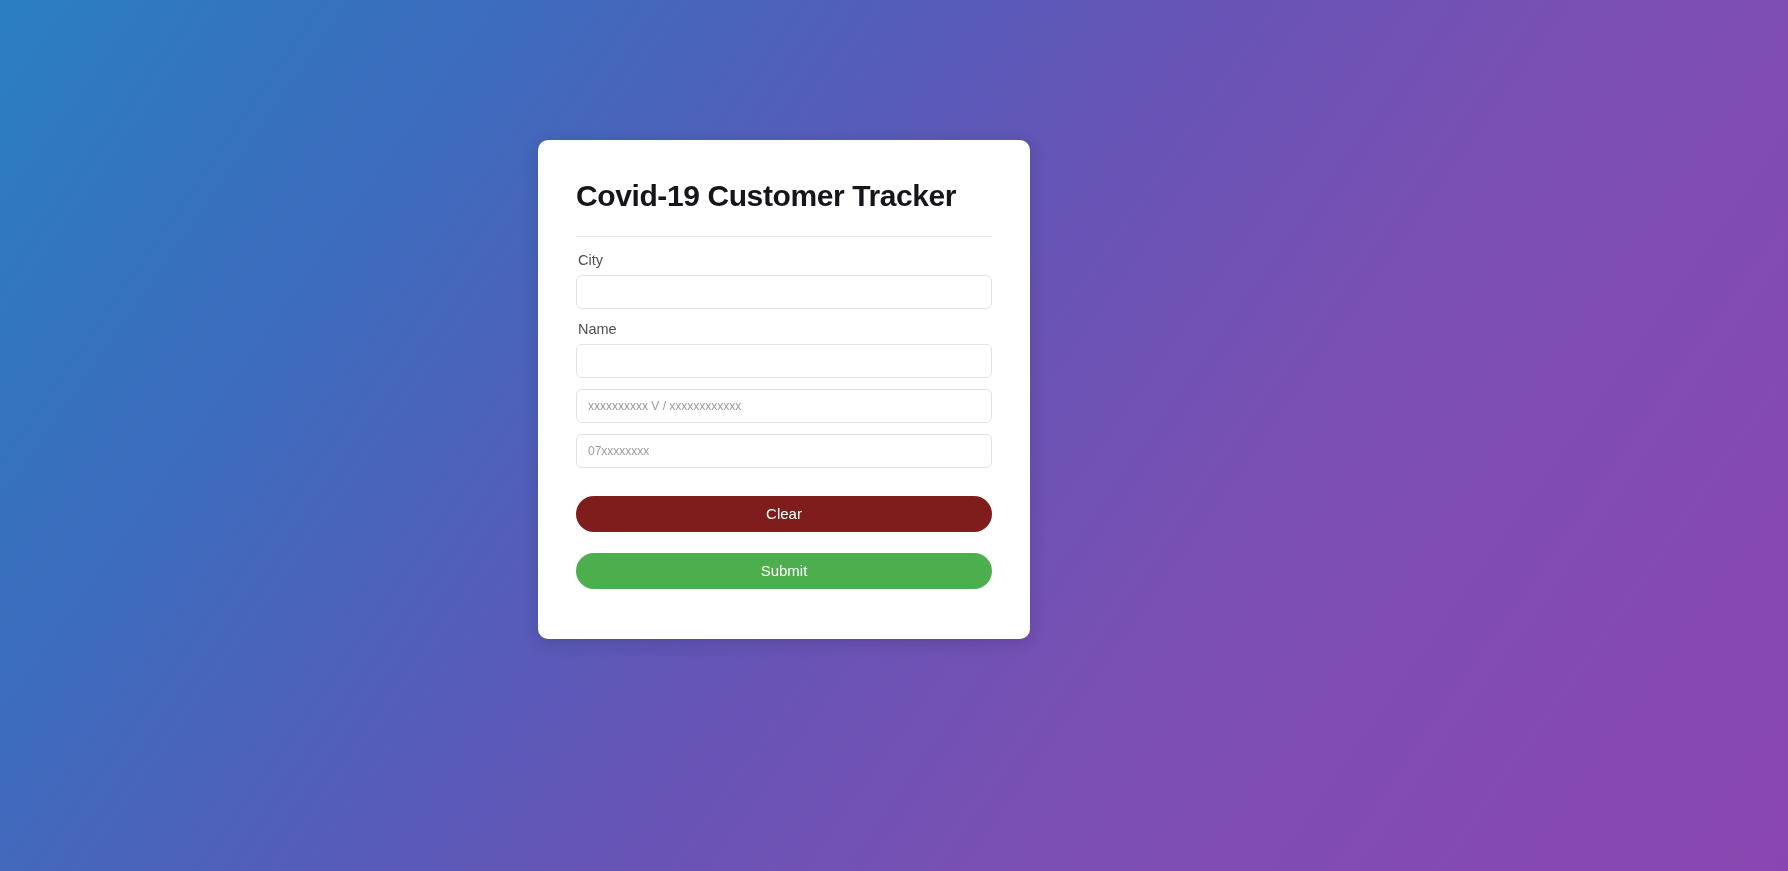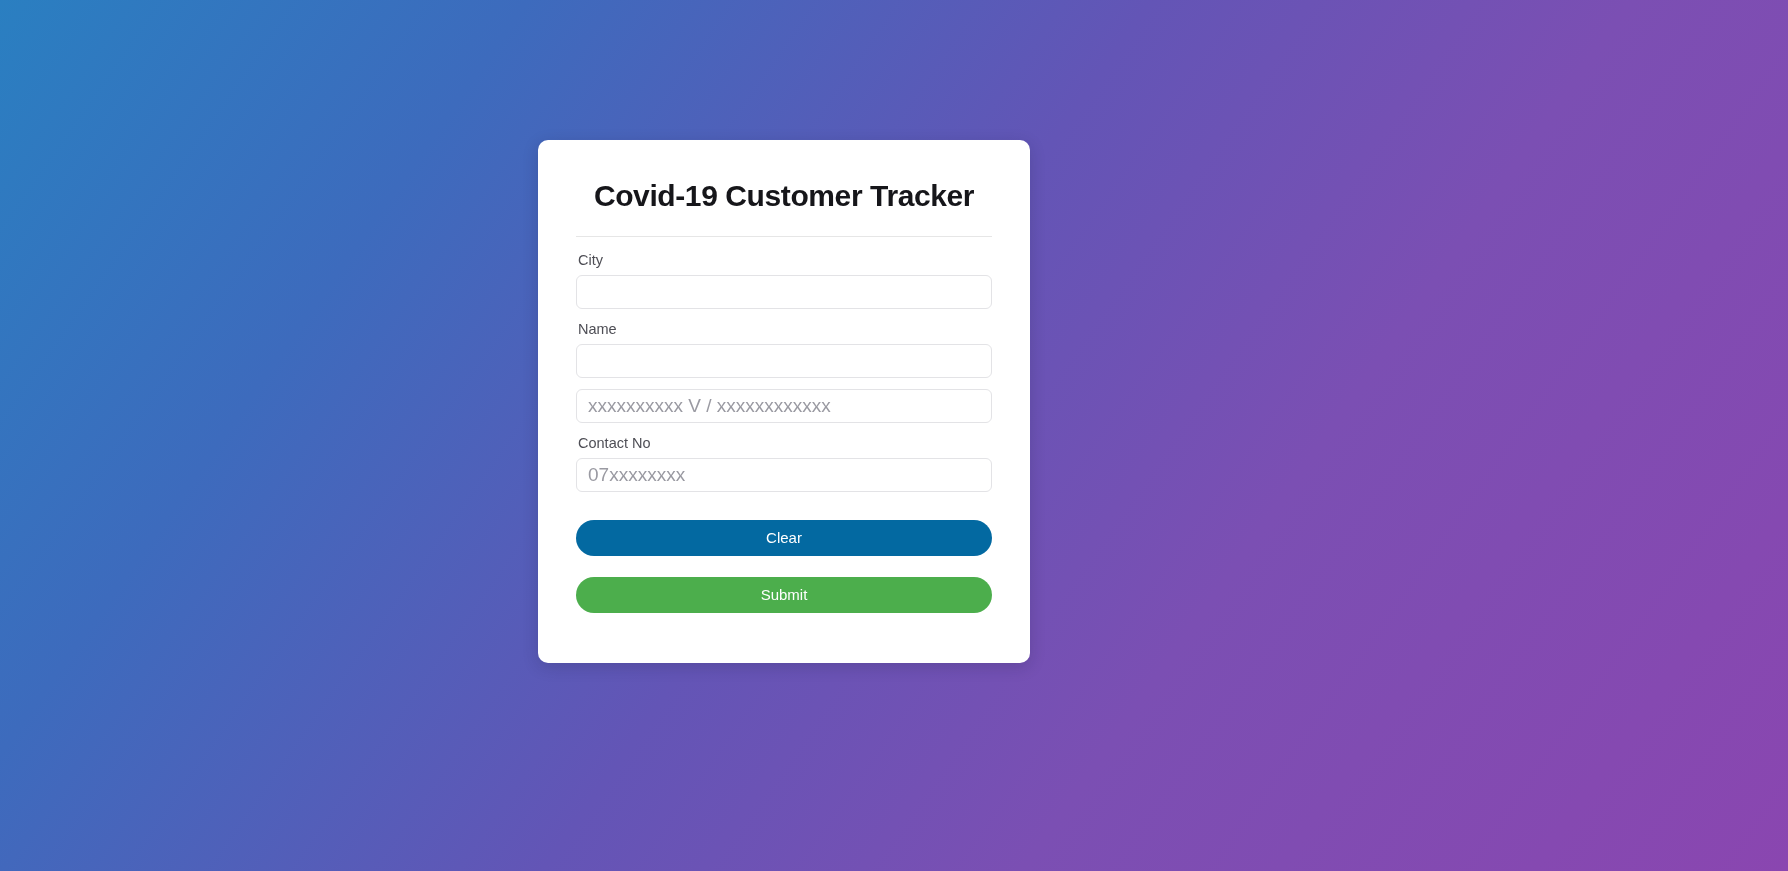--- a/index.html
+++ b/index.html
@@ -32,21 +32,20 @@
     width: 492px;
     background: #ffffff;
     border-radius: 10px;
     box-shadow: 0 4px 16px rgba(20, 20, 50, 0.18);
     padding: 30px 38px 34px 38px;
   }
 
   .card-title {
     margin: 0;
     padding: 8px 0 0 0;
-    text-align: center;
     font-size: 30px;
     font-weight: bold;
     letter-spacing: -0.4px;
     color: #16161a;
     line-height: 1.2;
   }
 
   .title-divider {
     border: none;
     border-top: 1px solid #e6e6e6;
@@ -69,21 +68,21 @@
     margin: 0 0 5px 2px;
     line-height: 1.3;
   }
 
   .field-input {
     display: block;
     width: 100%;
     height: 34px;
     padding: 6px 11px;
     font-family: "Liberation Sans", "DejaVu Sans", sans-serif;
-    font-size: 19px;
+    font-size: 12px;
     color: #33333a;
     background: #ffffff;
     border: 1px solid #e3e3e6;
     border-radius: 6px;
     outline: none;
   }
   .field-input::placeholder {
     color: #9a9aa2;
     opacity: 1;
   }
@@ -102,21 +101,21 @@
     font-family: "Liberation Sans", "DejaVu Sans", sans-serif;
     font-size: 15px;
     color: #ffffff;
     cursor: pointer;
     line-height: 36px;
     padding: 0;
     text-align: center;
   }
   .action-button:last-child { margin-bottom: 16px; }
 
-  .btn-clear  { background: #0369a1; }
+  .btn-clear  { background: #7f1d1d; }
   .btn-submit { background: #4cae4c; }
 </style>
 </head>
 <body>
 
 <div class="page-root">
 
   <div class="card">
 
     <h1 class="card-title">Covid-19 Customer Tracker</h1>
@@ -133,21 +132,20 @@
       <div class="field">
         <label class="field-label">Name</label>
         <input class="field-input" type="text" placeholder="" style="">
       </div>
 
       <div class="field">
         <input class="field-input" type="text" placeholder="xxxxxxxxxx V / xxxxxxxxxxxx" style="">
       </div>
 
       <div class="field">
-        <label class="field-label">Contact No</label>
         <input class="field-input" type="text" placeholder="07xxxxxxxx" style="">
       </div>
 
       <div class="button-stack">
         <button class="action-button btn-clear" type="button">Clear</button>
         <button class="action-button btn-submit" type="button">Submit</button>
       </div>
 
     </div>
   </div>

